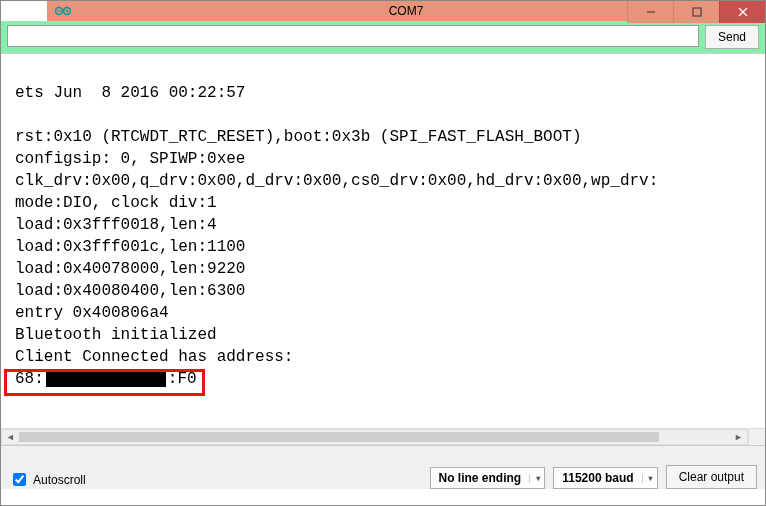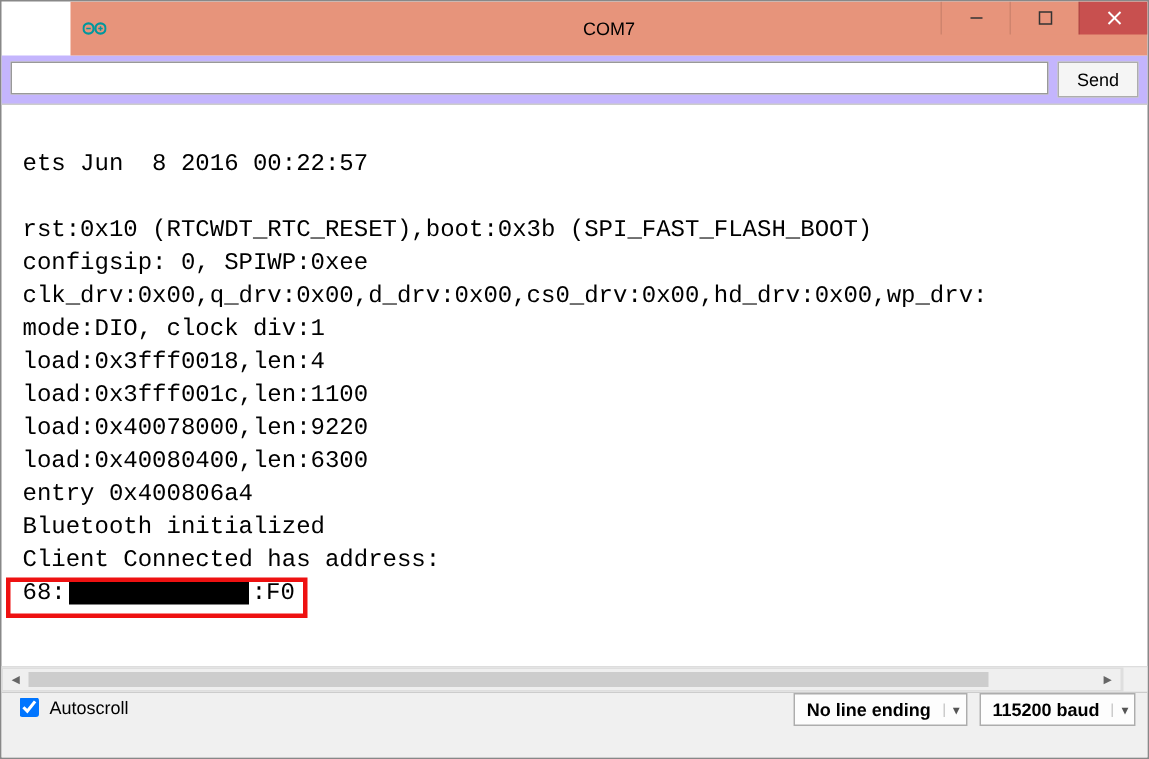--- a/index.html
+++ b/index.html
@@ -8,21 +8,21 @@
     padding: 0;
     font-family: "Segoe UI", Tahoma, sans-serif;
     font-size: 12px;
     background: #fff;
     width: 766px;
     height: 506px;
     overflow: hidden;
     border: 1px solid #888;
   }
   .titlebar {
-    height: 36px;
+    height: 20px;
     background: #e7947b;
     display: flex;
     align-items: center;
     position: relative;
     color: #000;
     margin-left: 46px;
   }
   .titlebar .app-icon {
     width: 16px; height: 16px;
     margin-left: 8px;
@@ -54,21 +54,21 @@
     background: #e7947b;
   }
   .win-btn.close {
     background: #c8504f;
     color: #fff;
   }
   .input-row {
     display: flex;
     padding: 4px 6px;
     gap: 6px;
-    background: #c4b5fd;
+    background: #86efac;
     border-bottom: 1px solid #ccc;
   }
   .input-row input[type=text] {
     flex: 1;
     height: 22px;
     border: 1px solid #999;
     padding: 2px 4px;
     font-family: inherit;
     font-size: 12px;
   }
@@ -141,21 +141,21 @@
     border-radius: 0;
   }
   .vcorner {
     width: 17px;
     background: #f0f0f0;
     border-left: 1px solid #dedede;
   }
   .bottom-row {
     height: 44px;
     display: flex;
-    align-items: flex-start;
+    align-items: flex-end;
     padding: 0 8px;
     gap: 8px;
     background: #f0f0f0;
     border-top: 1px solid #ccc;
   }
   .bottom-row .spacer { flex: 1; }
   .chk {
     display: flex;
     align-items: center;
     gap: 4px;
@@ -262,13 +262,14 @@
   </label>
   <div class="spacer"></div>
   <div class="combo">
     <span>No line ending</span>
     <span class="caret">▾</span>
   </div>
   <div class="combo">
     <span>115200 baud</span>
     <span class="caret">▾</span>
   </div>
+  <button class="clear-btn">Clear output</button>
 </div>
 
 </body></html>

